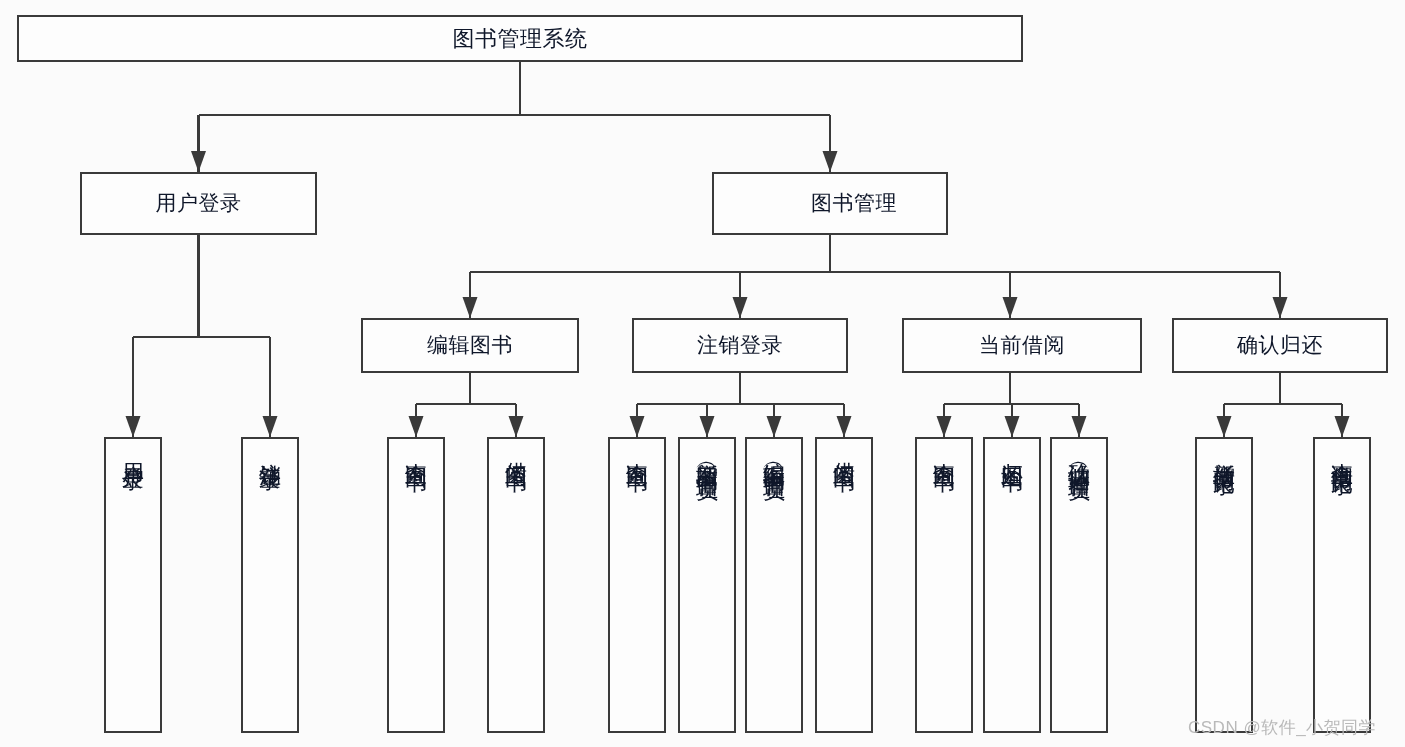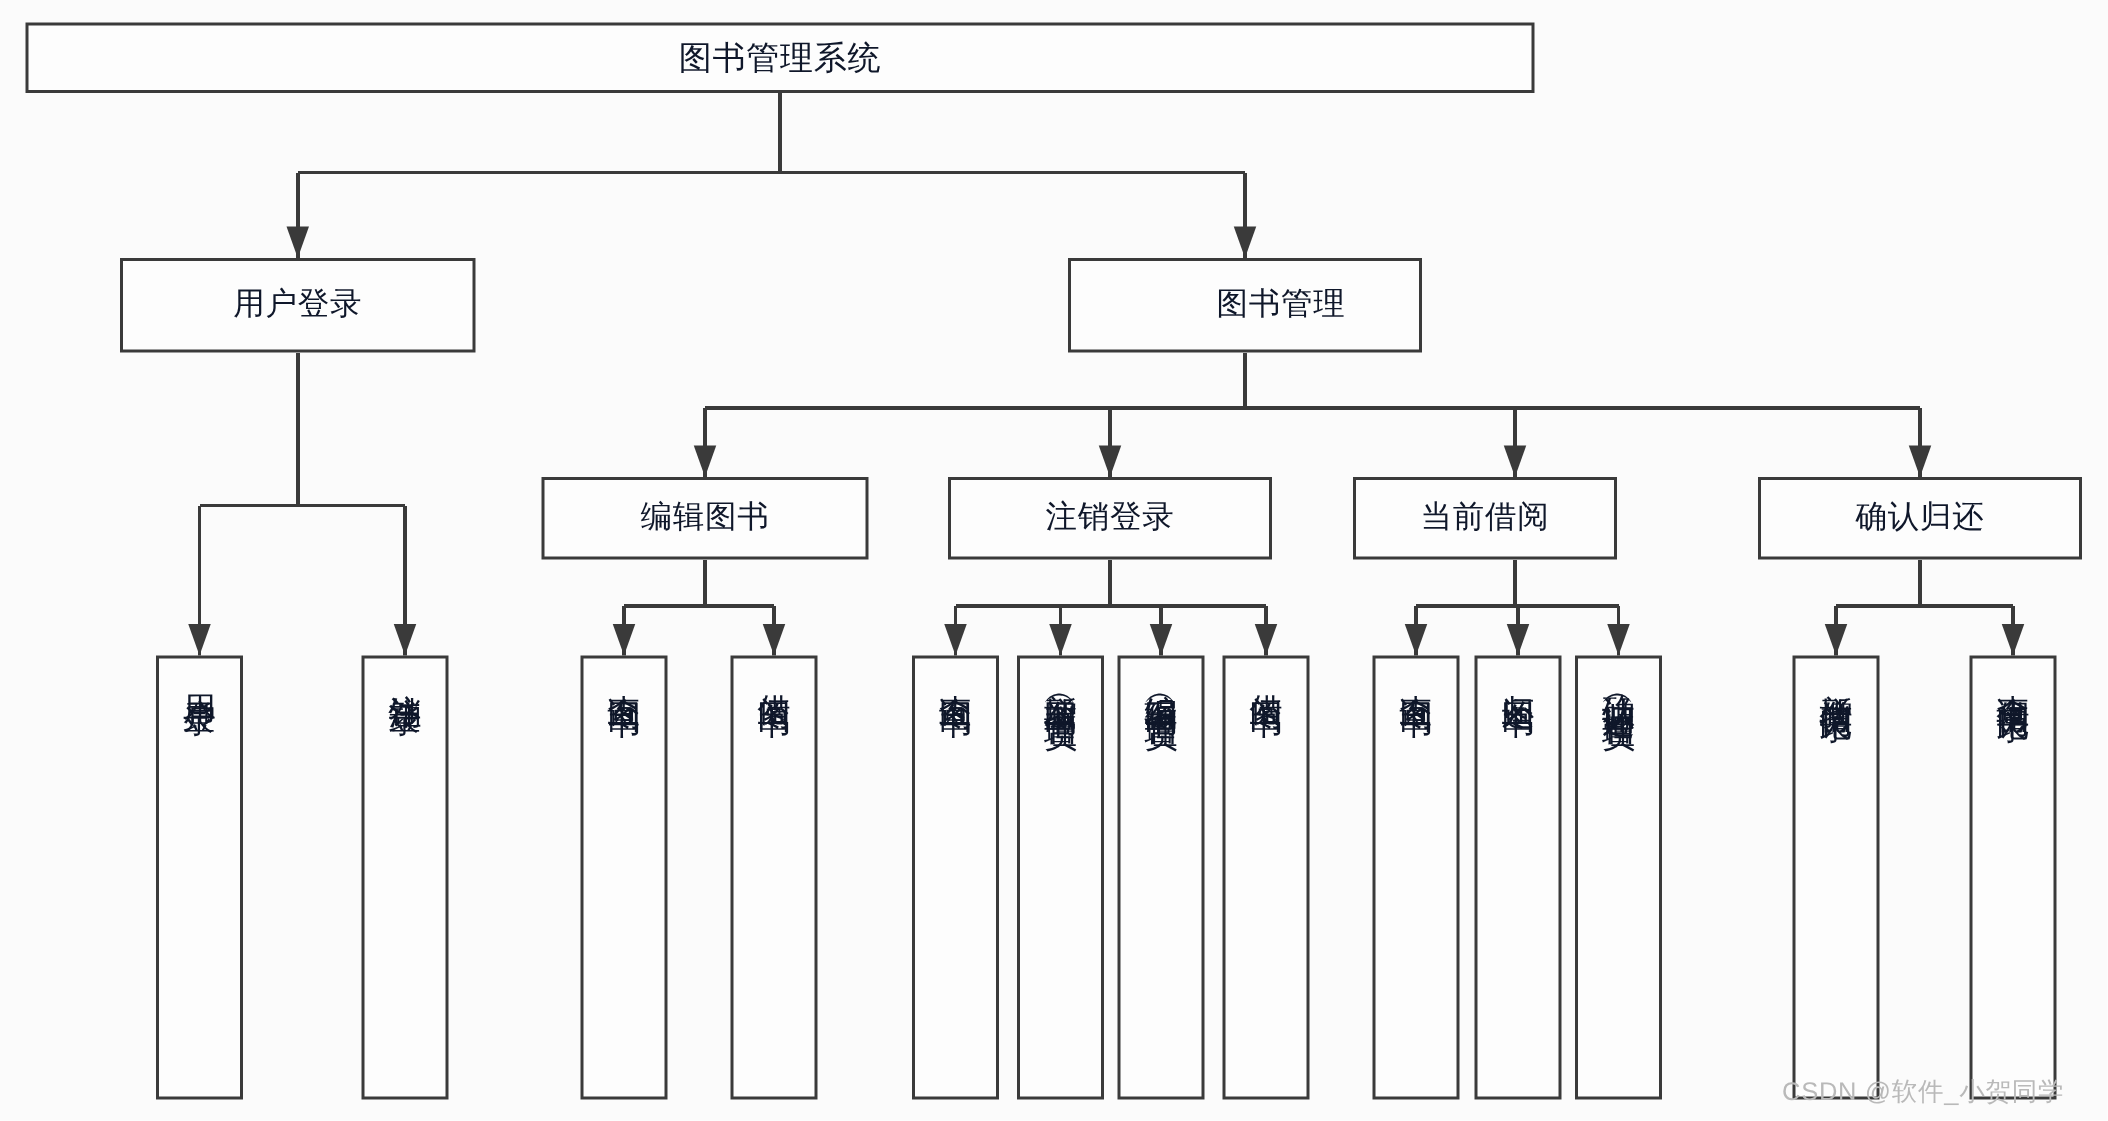--- a/index.html
+++ b/index.html
@@ -138,21 +138,21 @@
       </div>
       <div class="node horiz" style="left: 712px; top: 172px; width: 236px; height: 63px; padding-left: 48px;">
         <span class="node-label">图书管理</span>
       </div>
       <div class="node horiz" style="left: 361px; top: 318px; width: 218px; height: 55px;">
         <span class="node-label">编辑图书</span>
       </div>
       <div class="node horiz" style="left: 632px; top: 318px; width: 216px; height: 55px;">
         <span class="node-label">注销登录</span>
       </div>
-      <div class="node horiz" style="left: 902px; top: 318px; width: 176px; height: 55px;">
+      <div class="node horiz" style="left: 902px; top: 318px; width: 240px; height: 55px;">
         <span class="node-label">当前借阅</span>
       </div>
       <div class="node horiz" style="left: 1172px; top: 318px; width: 216px; height: 55px;">
         <span class="node-label">确认归还</span>
       </div>
       <div class="node vert" style="left: 104px; top: 437px; width: 58px; height: 296px;">
         <span class="node-label">用户登录</span>
       </div>
       <div class="node vert" style="left: 241px; top: 437px; width: 58px; height: 296px;">
         <span class="node-label">注销登录</span>

